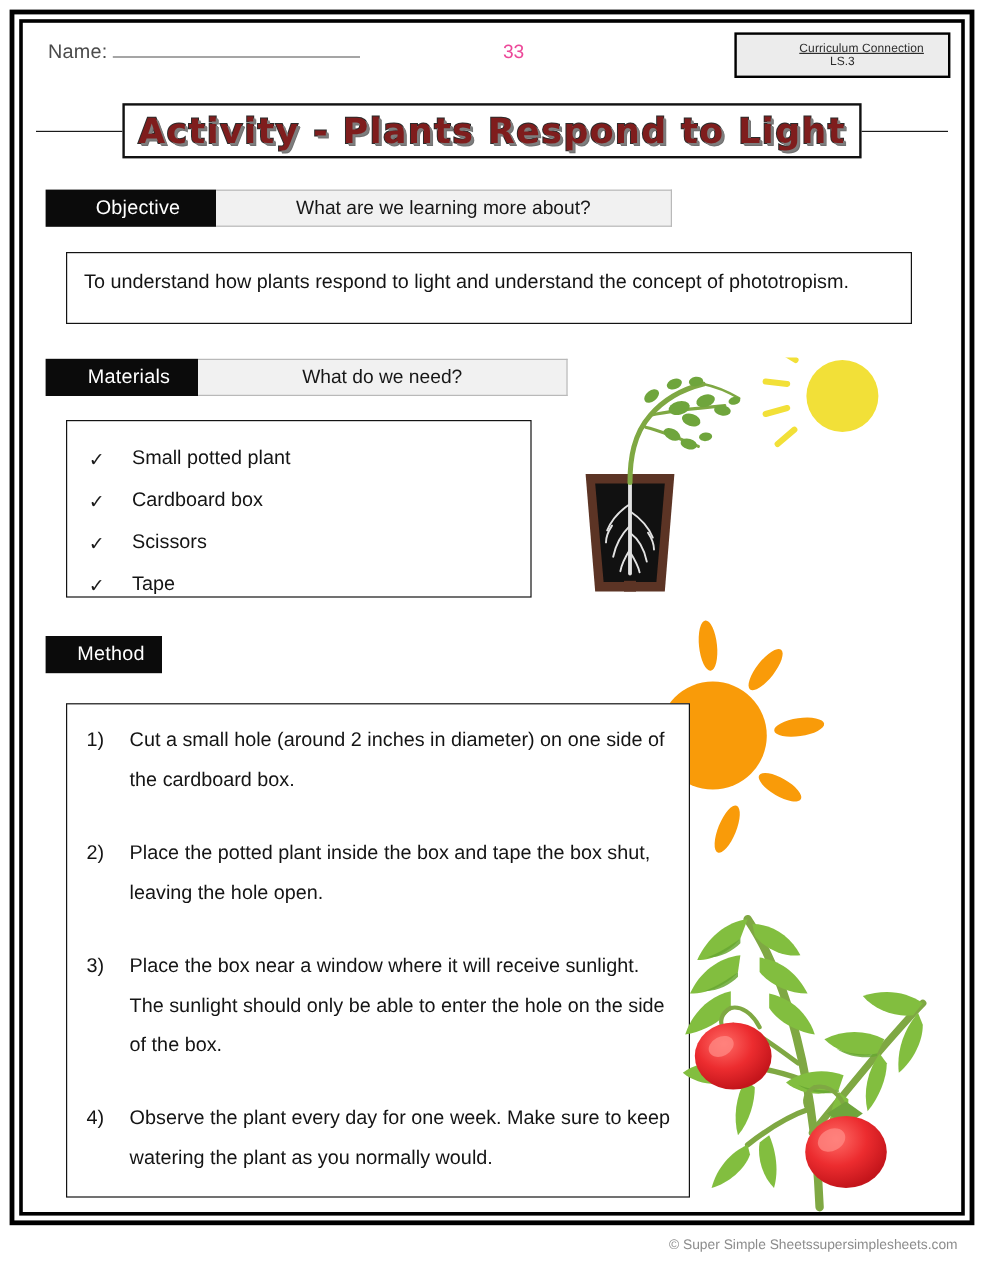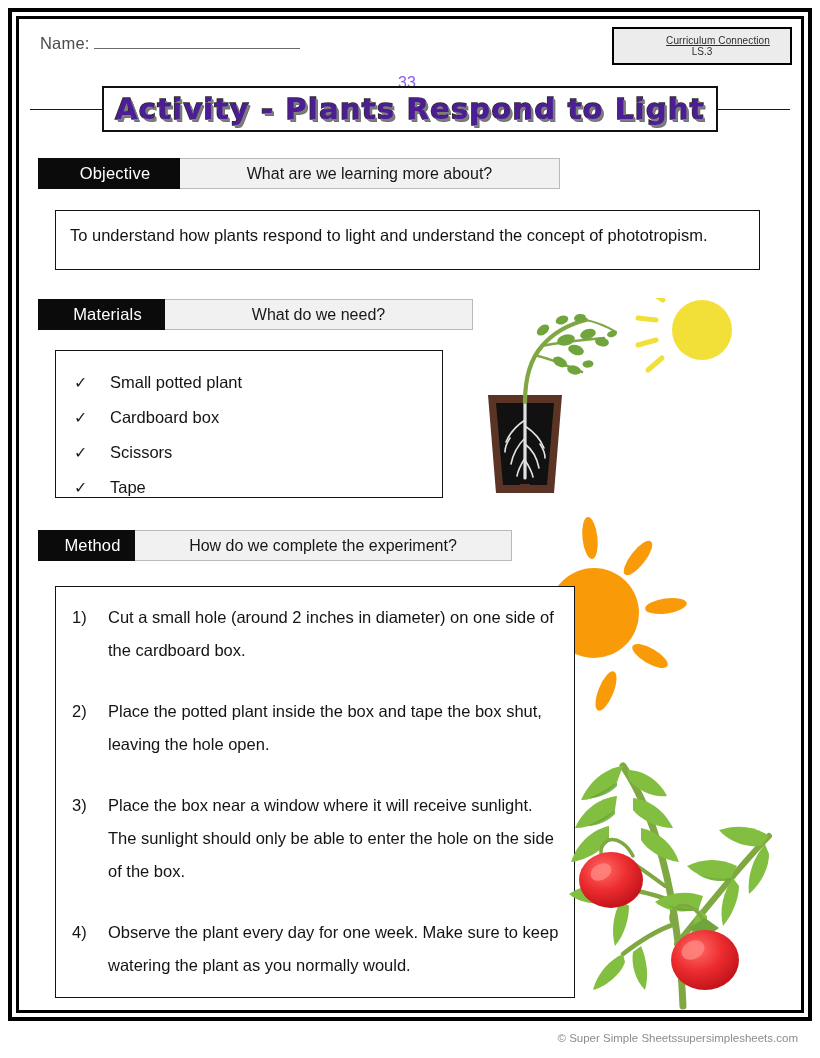--- a/index.html
+++ b/index.html
@@ -63,24 +63,23 @@
     display: inline-block;
     width: 206px;
     border-bottom: 1.6px solid #6a6a6a;
     height: 13px;
   }
   .page-number {
     position: absolute;
     left: 370px;
     top: 7px;
     width: 60px;
-    text-align: left;
+    text-align: center;
     font-size: 16px;
-    color: #8b5cf6;
-    margin-top: 39px;
+    color: #ec4899;
   }
   .curriculum-badge {
     position: absolute;
     right: 0px;
     top: -1px;
     width: 180px;
     height: 38px;
     background: #ececec;
     border: 2.5px solid #000;
     box-sizing: border-box;
@@ -129,21 +128,21 @@
     background: #ffffff;
     display: flex;
     align-items: center;
     justify-content: center;
   }
   .title-text {
     font-family: "DejaVu Sans", sans-serif;
     font-weight: bold;
     font-size: 29px;
     letter-spacing: 1.2px;
-    color: #4c1d95;
+    color: #7f1d1d;
     -webkit-text-stroke: 1.6px #2b2b2b;
     paint-order: stroke fill;
     text-shadow:
        2px 2px 0 #7d7d7d,
        2.5px 2.5px 0 #6f6f6f;
     white-space: nowrap;
   }
 
   
   .section-head {
@@ -363,21 +362,20 @@
           <ellipse cx="104" cy="72" rx="7" ry="4.4" transform="rotate(16 104 72)"></ellipse>
           <ellipse cx="118" cy="66" rx="5.5" ry="3.6" transform="rotate(-6 118 66)"></ellipse>
           <ellipse cx="142" cy="36" rx="5" ry="3.2" transform="rotate(-14 142 36)"></ellipse>
         </g>
       </g>
     </svg>
   </div>
 
   <div class="section-head" style="left:38px; top:530px;">
     <div class="sh-dark" style="width:85px;">Method</div>
-    <div class="sh-light" style="width:377px;">How do we complete the experiment?</div>
   </div>
 
   <div class="illus" id="illus-orange-sun">
     <svg width="180" height="210" viewBox="0 0 180 210" xmlns="http://www.w3.org/2000/svg">
       <g fill="#F99B09">
         <circle cx="66" cy="105" r="45"></circle>
         <ellipse cx="62" cy="30" rx="7.5" ry="21" transform="rotate(-6 62 30)"></ellipse>
         <ellipse cx="110" cy="50" rx="7.5" ry="21" transform="rotate(38 110 50)"></ellipse>
         <ellipse cx="138" cy="98" rx="21" ry="7.5" transform="rotate(-8 138 98)"></ellipse>
         <ellipse cx="122" cy="148" rx="20" ry="7.5" transform="rotate(30 122 148)"></ellipse>

